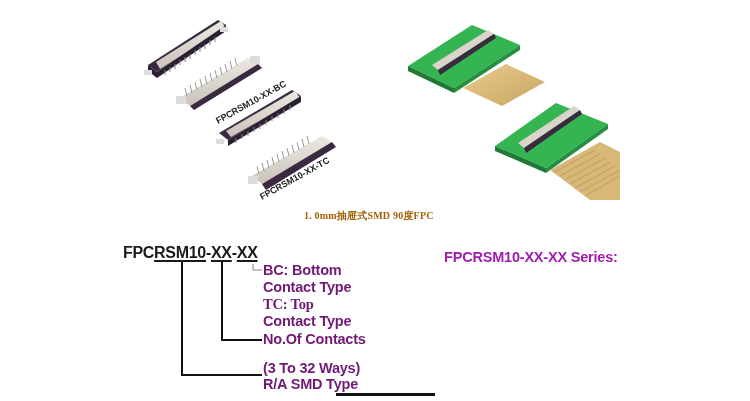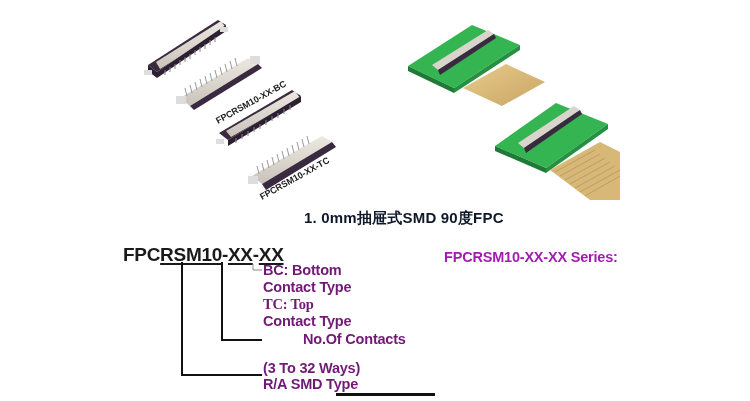--- a/index.html
+++ b/index.html
@@ -1,22 +1,22 @@
 <!DOCTYPE html>
 <html><head>
   <meta charset="utf-8">
   <style>
     html, body { margin: 0; padding: 0; background: #ffffff; }
     body { width: 750px; height: 401px; position: relative; overflow: hidden;
            font-family: "Liberation Sans", sans-serif; color: #1a1a1a; }
     .abs { position: absolute; }
     .label-rot { position: absolute; font-family: "Liberation Sans", sans-serif; font-weight: bold;
                  font-size: 9px; color: #222; transform-origin: left top; white-space: nowrap; }
-    .caption { left: 304px; top: 209px; font-size: 15px; font-weight: bold; color: #0f172a; letter-spacing: 0.2px; white-space: nowrap; }
-    .part { left: 123px; top: 244px; font-size: 19px; font-weight: bold; color: #1a1a1a; white-space: nowrap; letter-spacing: -0.3px; }
+    .caption { left: 304px; top: 209px; font-size: 10px; font-weight: bold; color: #a16207; letter-spacing: 0.2px; white-space: nowrap; font-family: Liberation Serif, serif; }
+    .part { left: 123px; top: 244px; font-size: 16px; font-weight: bold; color: #1a1a1a; white-space: nowrap; letter-spacing: -0.3px; }
     .part .u { text-decoration: underline; text-decoration-thickness: 1.5px; text-underline-offset: 2px; }
     .desc-line { position: absolute; left: 263px; font-size: 14.5px; font-weight: bold; color: #701a75; white-space: nowrap; letter-spacing: -0.2px; }
     .series { left: 444px; top: 249px; font-size: 14.5px; font-weight: bold; line-height: 17px; color: #a21caf; white-space: nowrap; letter-spacing: -0.2px; }
     .bar { left: 336px; top: 393px; width: 99px; height: 3px; background: #111; }
   </style>
 </head>
 <body>
 
 <svg class="abs" style="left:140px;top:0;" width="240" height="205" viewBox="140 0 240 205">
   <defs>
@@ -159,21 +159,21 @@
 <svg class="abs" style="left:0;top:0;" width="750" height="401">
   <polyline points="253,264 253,270 262,270" fill="none" stroke="#888" stroke-width="1"></polyline>
   <polyline points="222,262 222,340 262,340" fill="none" stroke="#111" stroke-width="2"></polyline>
   <polyline points="182,262 182,375 262,375" fill="none" stroke="#111" stroke-width="2"></polyline>
 </svg>
 
 <div class="desc-line" style="top:262px;">BC: Bottom</div>
 <div class="desc-line" style="top:279px;">Contact Type</div>
 <div class="desc-line" style="top:296px;font-family:Liberation Serif, serif;">TC: Top</div>
 <div class="desc-line" style="top:313px;">Contact Type</div>
-<div class="desc-line" style="top:331px;margin-left:40px;">No.Of Contacts</div>
+<div class="desc-line" style="top:331px;">No.Of Contacts</div>
 <div class="desc-line" style="top:360px;">(3 To 32 Ways)</div>
 <div class="desc-line" style="top:376px;">R/A SMD Type</div>
 
 <div class="abs series">
   <div>FPCRSM10-XX-XX Series:</div>
 </div>
 
 <div class="abs bar"></div>
 
 </body></html>

